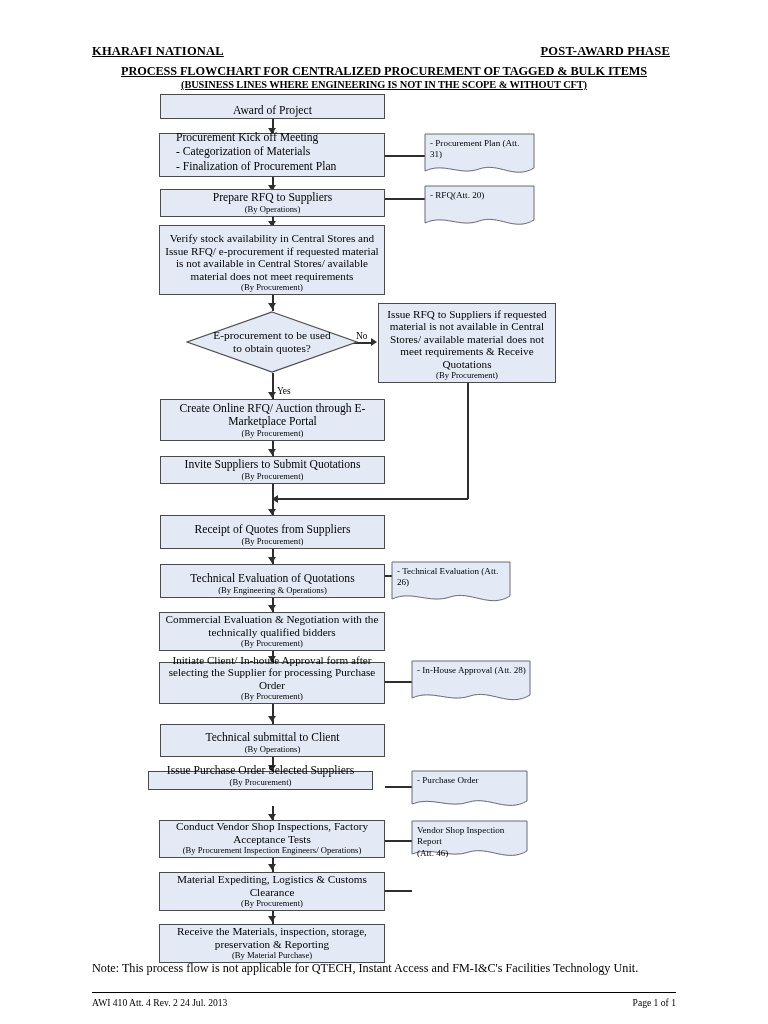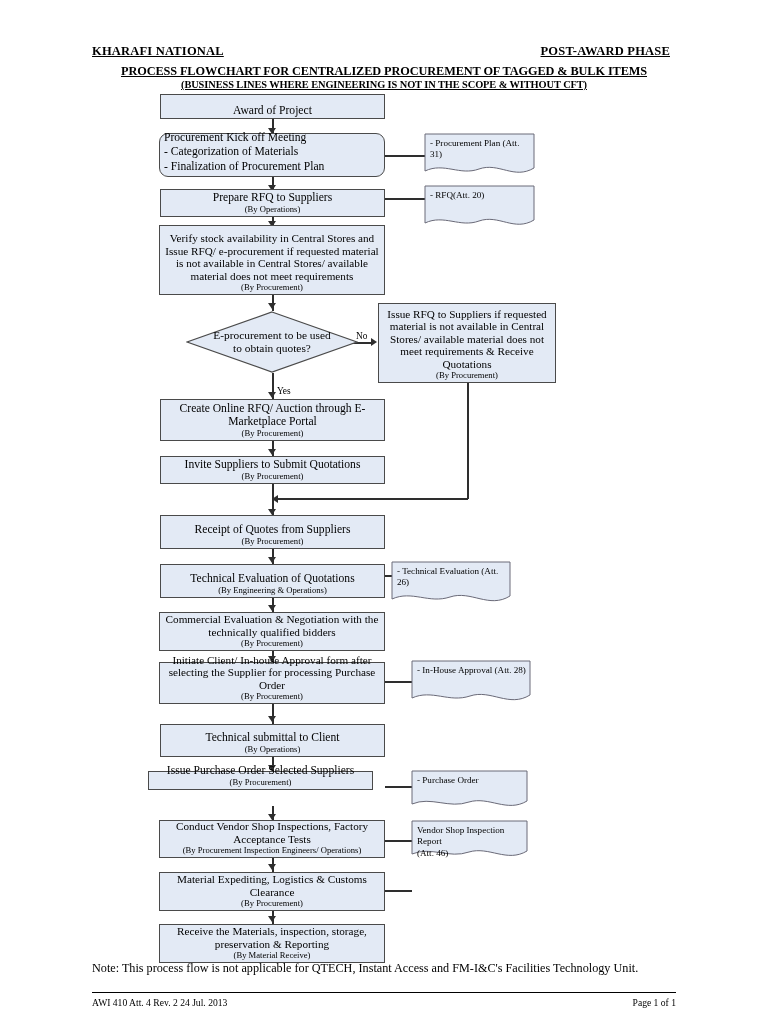--- a/index.html
+++ b/index.html
@@ -62,22 +62,21 @@
     align-items: center;
     justify-content: flex-end;
     text-align: center;
     line-height: 1.12;
     font-size: 11.6px;
     padding: 1px 4px;
   }
   .node.left-align {
     align-items: flex-start;
     text-align: left;
-    padding-left: 4px;
-    border-radius: 9px;
+    padding-left: 16px;
   }
   .node .main-line { display: block; }
   .node .by-line {
     font-size: 8.6px;
     display: block;
     margin-top: 1px;
   }
 
   
   .diamond-wrap {
@@ -328,21 +327,21 @@
     <span class="by-line">(By Procurement Inspection Engineers/ Operations)</span>
   </div>
 
   <div class="node" style="left:159px; top:872px; width:226px; height:39px; font-size:11.2px;">
     <span class="main-line">Material Expediting, Logistics &amp; Customs Clearance</span>
     <span class="by-line">(By Procurement)</span>
   </div>
 
   <div class="node" style="left:159px; top:924px; width:226px; height:39px; font-size:11.2px;">
     <span class="main-line">Receive the Materials, inspection, storage, preservation &amp; Reporting</span>
-    <span class="by-line">(By Material Receive)</span>
+    <span class="by-line">(By Material Purchase)</span>
   </div>
 
   <div class="doc" style="left:424px; top:133px; width:111px; height:45px;">
     <svg width="111" height="45" viewBox="0 0 111 45">
       <path d="M1,1 L110,1 L110,35 C90,47 75,29 55,36 C36,43 20,29 1,38 Z" fill="#e3eaf5" stroke="#6a6a78" stroke-width="1"></path>
     </svg>
     <div class="doc-text">- Procurement Plan (Att. 31)</div>
   </div>
 
   <div class="doc" style="left:424px; top:185px; width:111px; height:45px;">

